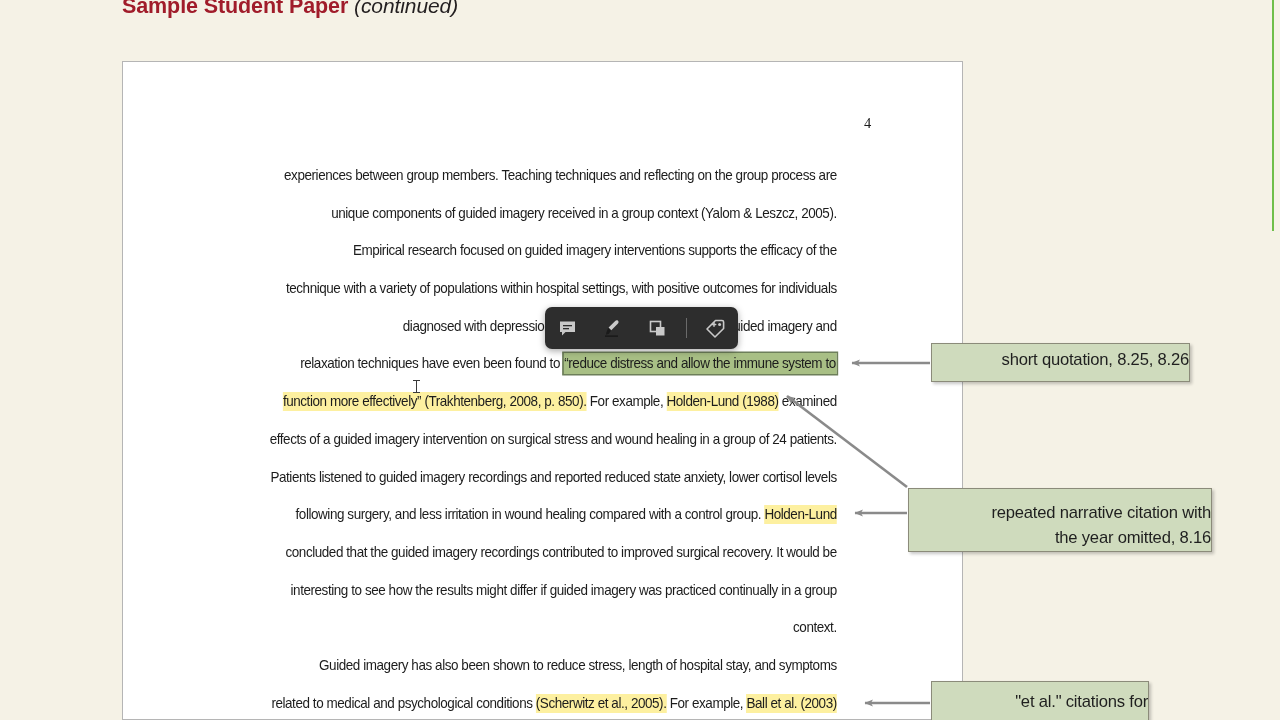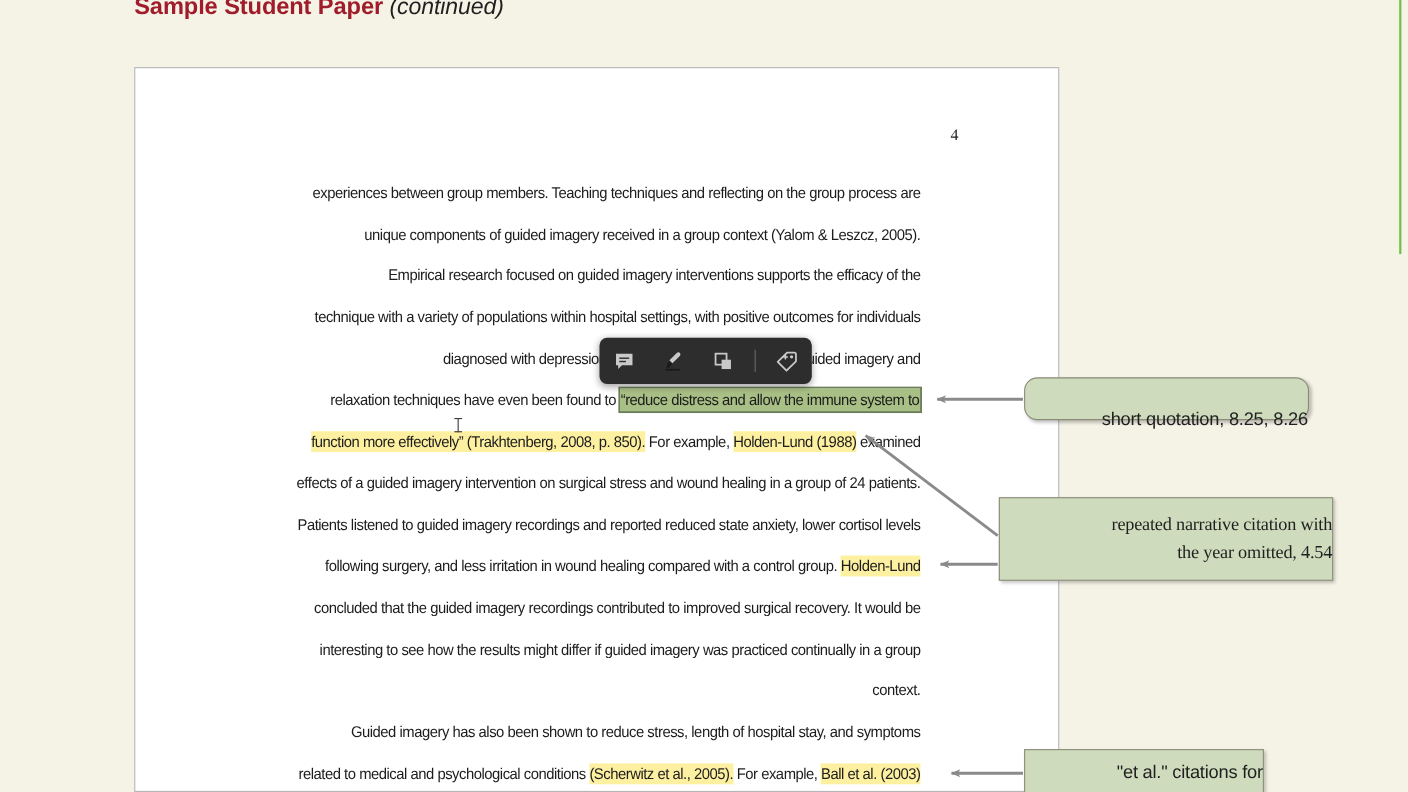--- a/index.html
+++ b/index.html
@@ -131,30 +131,28 @@
   .callout-text {
     font-size: 16.6px;
     line-height: 25px;
     letter-spacing: -0.2px;
   }
   #callout-short-quotation {
     left: 931px;
     top: 343px;
     width: 259px;
     height: 39px;
-    padding: 24px 0 0 15px;
-    border-radius: 12px;
+    padding: 3px 0 0 15px;
   }
   #callout-repeated-narrative {
     left: 908px;
-    top: 452px;
+    top: 488px;
     width: 304px;
-    height: 76px;
+    height: 64px;
     padding: 11px 0 0 17px;
-    font-family: Liberation Serif, serif;
   }
   #callout-et-al {
     left: 931px;
     top: 681px;
     width: 218px;
     height: 64px;
     padding: 7px 0 0 15px;
   }
 
   
@@ -270,21 +268,21 @@
     <line x1="907" y1="513" x2="855" y2="513" stroke="#8a8a8a" stroke-width="2.6" marker-end="url(#ah)"></line>
     <line x1="930" y1="703" x2="865" y2="703" stroke="#8a8a8a" stroke-width="2.6" marker-end="url(#ah)"></line>
   </svg>
 
   <div class="callout" id="callout-short-quotation">
     <div class="callout-text">short quotation, 8.25, 8.26</div>
   </div>
 
   <div class="callout" id="callout-repeated-narrative">
     <div class="callout-text">repeated narrative citation with</div>
-    <div class="callout-text">the year omitted, 4.54</div>
+    <div class="callout-text">the year omitted, 8.16</div>
   </div>
 
   <div class="callout" id="callout-et-al">
     <div class="callout-text">"et al." citations for</div>
   </div>
 
   <div id="text-caret"></div>
 
   <div id="right-edge-accent"></div>
 

